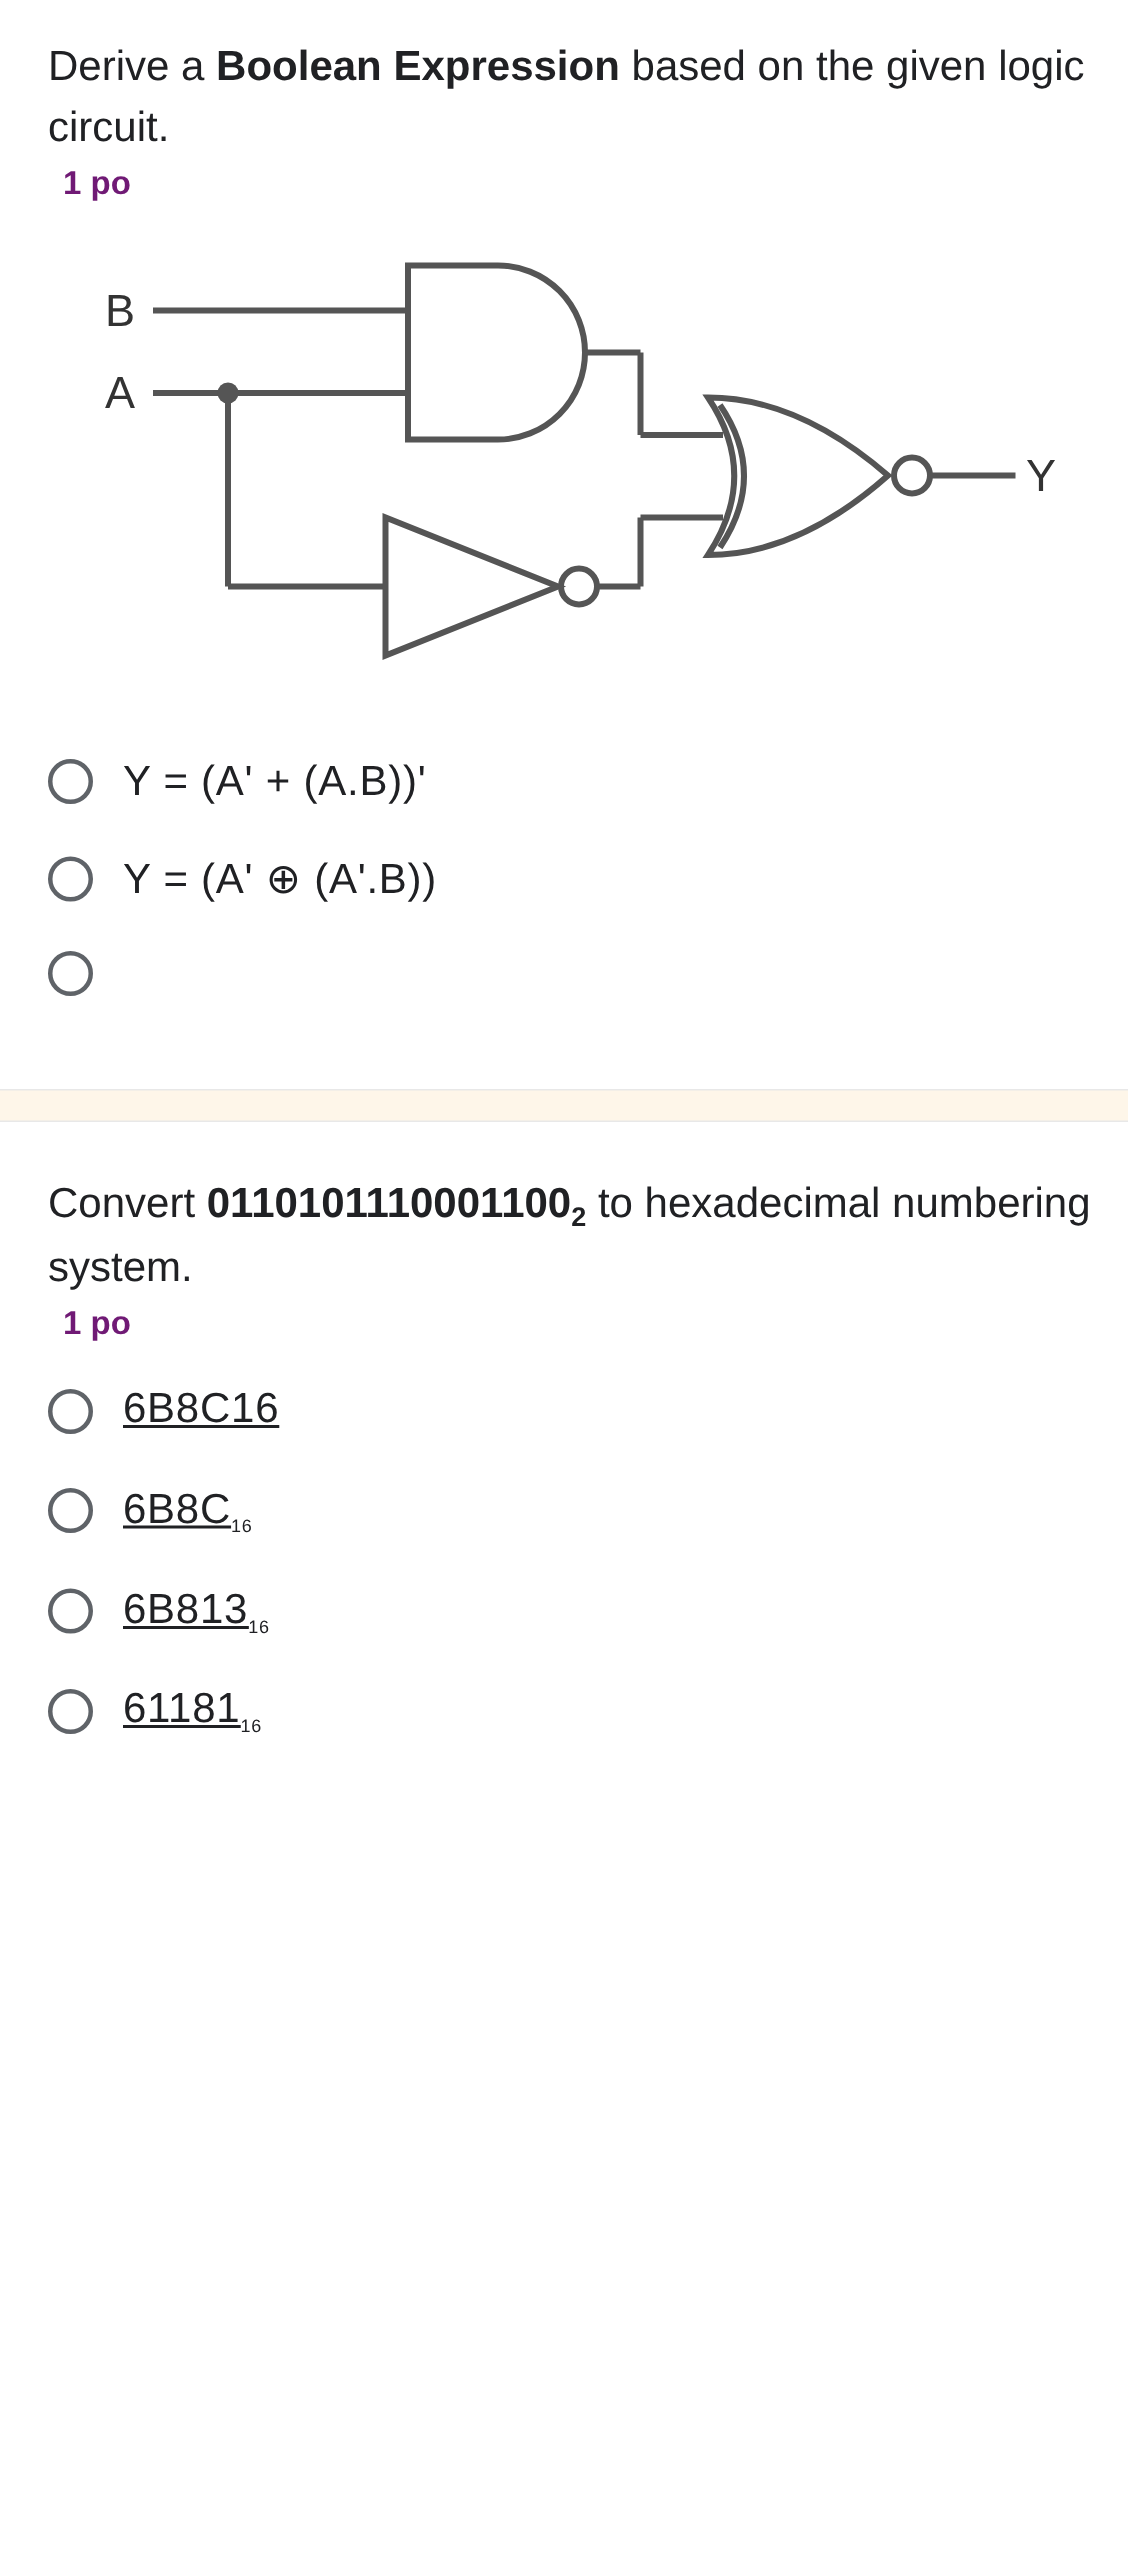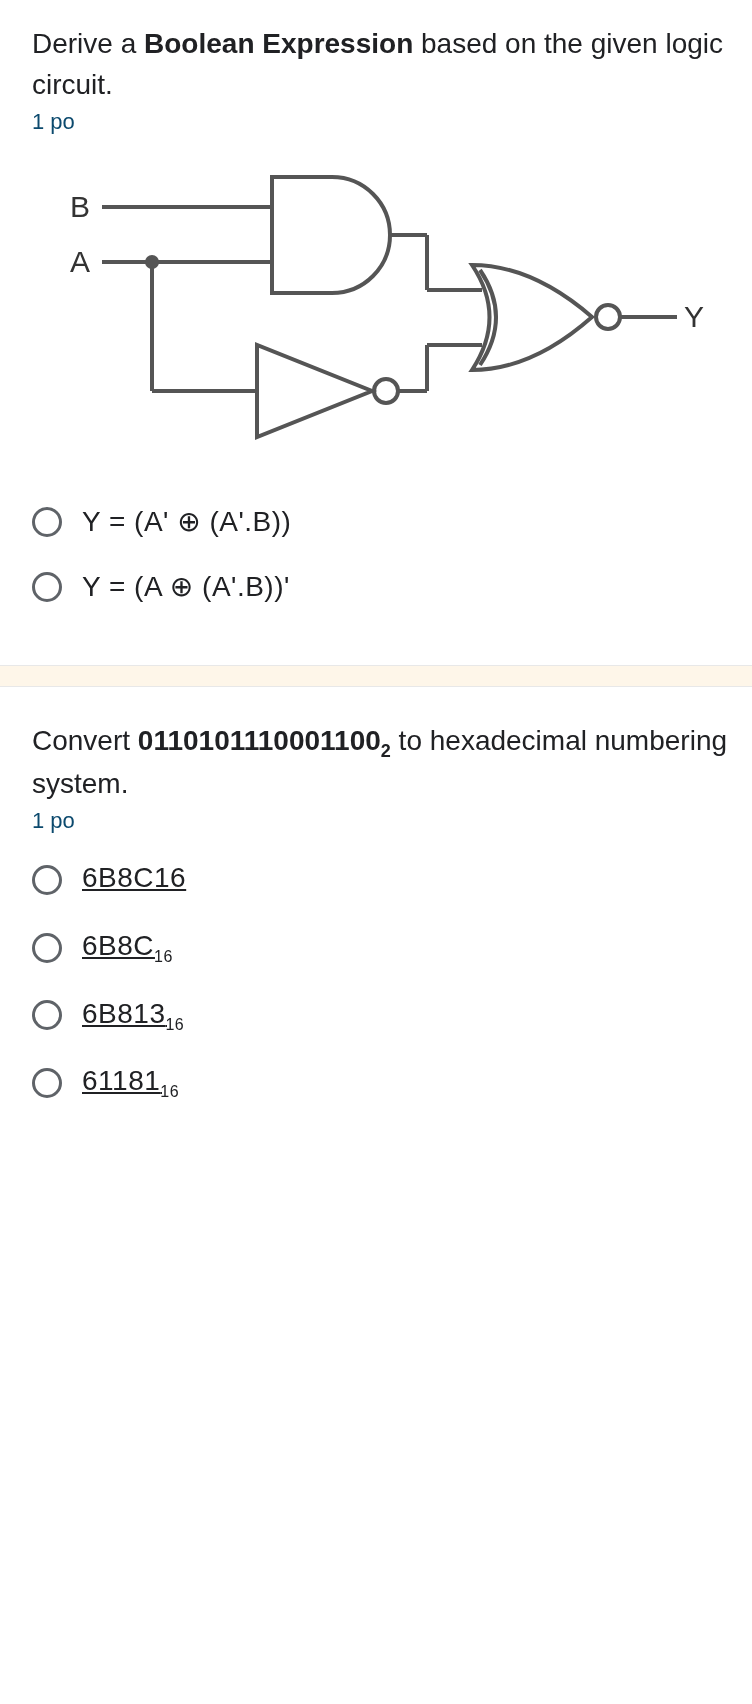--- a/index.html
+++ b/index.html
@@ -19,24 +19,25 @@
     flex-direction: column;
   }
   .question-text {
     font-size: 28px;
     line-height: 1.45;
     flex: 1;
     padding-right: 10px;
   }
   .points {
     font-size: 22px;
-    color: #0c4a6e;
+    color: #701a75;
     white-space: nowrap;
     padding-top: 4px;
-    margin-left: 0;
+    margin-left: 10px;
+    font-weight: bold;
   }
   .bold { font-weight: 700; }
   .circuit-container {
     margin: 20px 0 30px 0;
     width: 680px;
     height: 320px;
     position: relative;
   }
   .circuit-container svg { display: block; }
   .options {
@@ -56,21 +57,21 @@
     height: 30px;
     border: 3px solid #5f6368;
     border-radius: 50%;
     flex-shrink: 0;
   }
   .option-label {
     font-size: 28px;
     letter-spacing: 0.5px;
   }
   .option-label-sub {
-    font-size: 16px;
+    font-size: 12px;
     vertical-align: sub;
   }
   .divider {
     height: 22px;
     background: #fef6e9;
     border-top: 1px solid #e8e8e8;
     border-bottom: 1px solid #e8e8e8;
     margin: 34px 0 10px 0;
   }
   .q2 .question-text .sub {
@@ -125,25 +126,28 @@
 
       <circle cx="576" cy="162" r="12" fill="none" stroke="#555" stroke-width="4"></circle>
 
       <line x1="588" y1="162" x2="645" y2="162" stroke="#555" stroke-width="4"></line>
     </svg>
   </div>
 
   <div class="options">
     <div class="option">
       <div class="radio"></div>
+      <div class="option-label">Y = (A' + (A.B))'</div>
+    </div>
+    <div class="option">
+      <div class="radio"></div>
       <div class="option-label">Y = (A' ⊕ (A'.B))</div>
     </div>
     <div class="option">
       <div class="radio"></div>
-      <div class="option-label">Y = (A ⊕ (A'.B))'</div>
     </div>
   </div>
 </div>
 
 <div class="divider"></div>
 
 <div class="question-block q2">
   <div class="question-header">
     <div class="question-text">
       <span>Convert </span><span class="bold">0110101110001100</span><span class="sub bold">2</span><span> to hexadecimal numbering system.</span>

